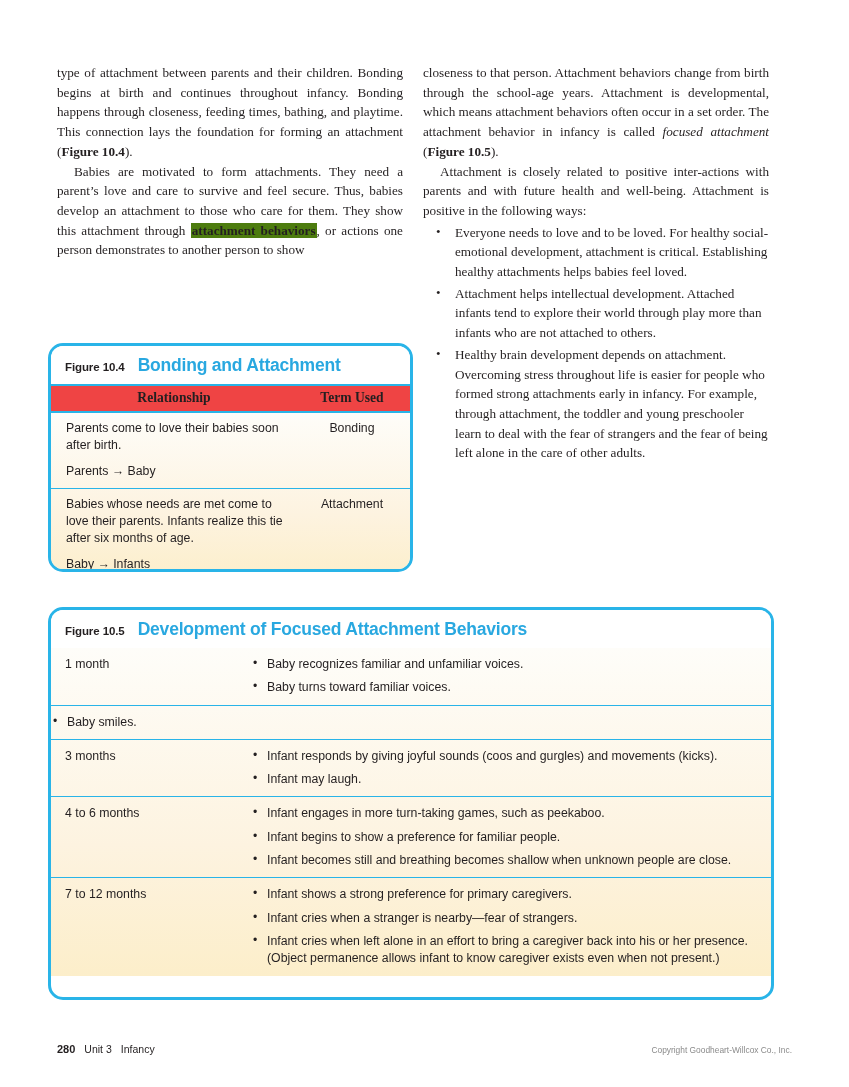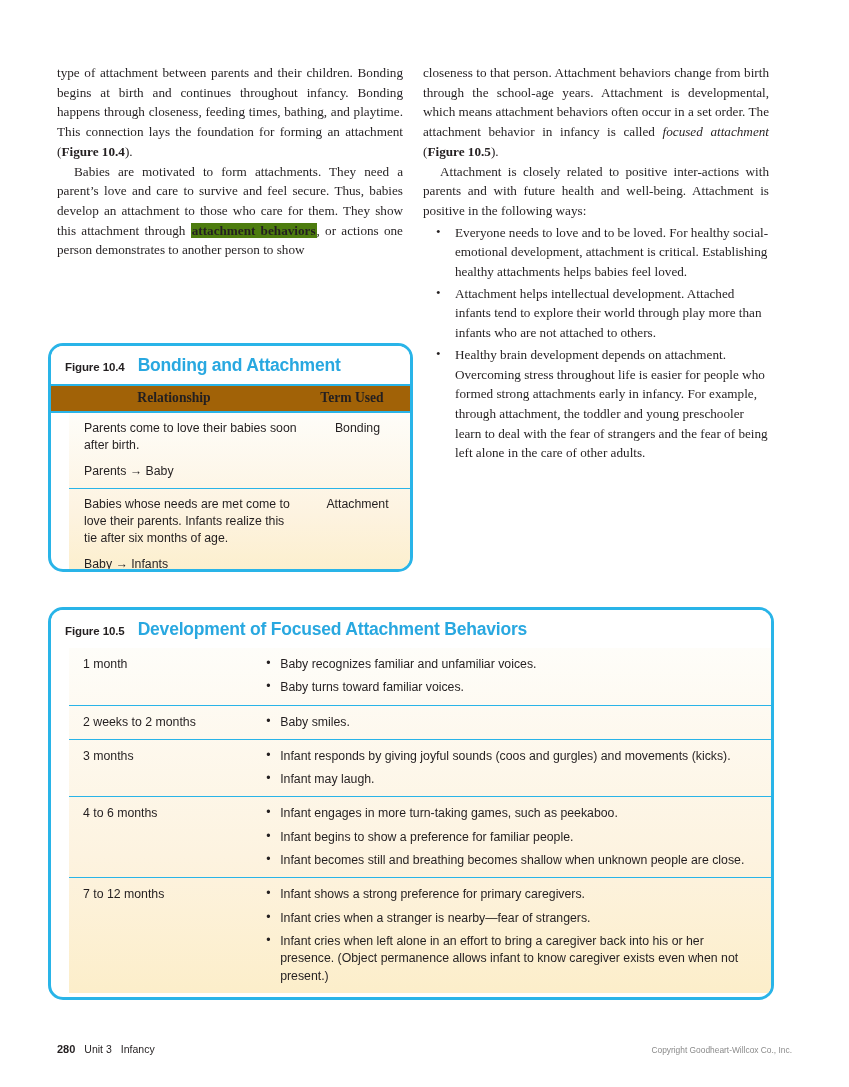--- a/index.html
+++ b/index.html
@@ -94,34 +94,33 @@
   .fig-title {
     font-family: "Liberation Sans", sans-serif;
     font-weight: bold;
     font-size: 17.5px;
     color: #29a8e0;
     margin-left: 13px;
     letter-spacing: -0.2px;
   }
 
   .thead {
-    background: #a16207;
+    background: #ef4444;
     border-top: 2px solid #29b4e8;
     border-bottom: 2px solid #29b4e8;
     display: flex;
     font-family: "Liberation Serif", serif;
     font-weight: bold;
     font-size: 13.6px;
     color: #231f20;
   }
   .thead .th { padding: 4px 0 5px 0; }
 
   .tbody {
     background: linear-gradient(to bottom, #fefdf9 0%, #fdf3e0 60%, #fceeca 100%);
-    margin-left: 18px;
   }
   .trow {
     display: flex;
     border-bottom: 1.6px solid #29b4e8;
     font-family: "Liberation Sans", sans-serif;
     font-size: 12.3px;
     line-height: 17.3px;
     color: #231f20;
   }
   .trow:last-child { border-bottom: none; }
@@ -244,21 +243,20 @@
         <div class="c1">1 month</div>
         <div class="c2">
           <ul class="blist">
             <li><span class="bdot">•</span><span>Baby recognizes familiar and unfamiliar voices.</span></li>
             <li><span class="bdot">•</span><span>Baby turns toward familiar voices.</span></li>
           </ul>
         </div>
       </div>
 
       <div class="trow">
-        <div class="c1">2 weeks to 2 months</div>
         <div class="c2">
           <ul class="blist">
             <li><span class="bdot">•</span><span>Baby smiles.</span></li>
           </ul>
         </div>
       </div>
 
       <div class="trow">
         <div class="c1">3 months</div>
         <div class="c2">

